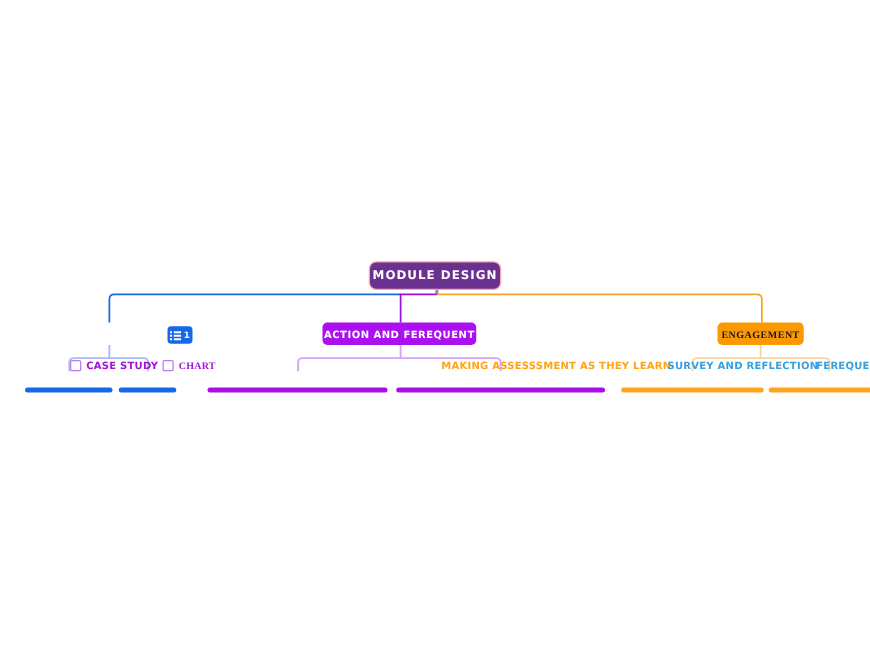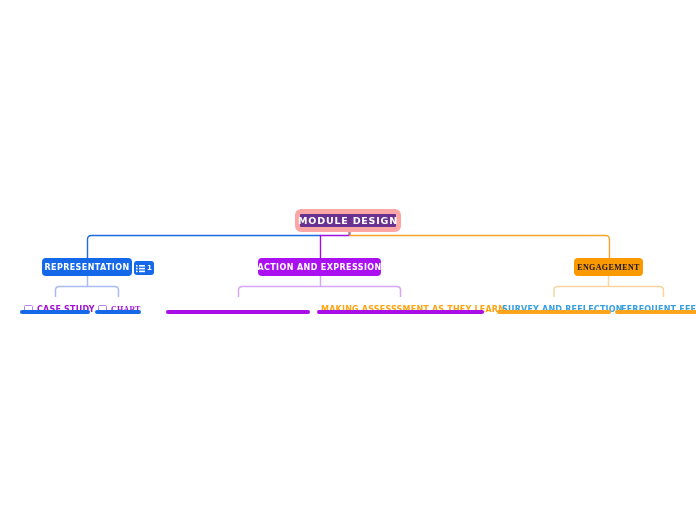--- a/index.html
+++ b/index.html
@@ -8,34 +8,34 @@
     overflow:hidden;font-family:"DejaVu Sans", sans-serif;
   }
   svg.connectors{position:absolute;left:0;top:0;pointer-events:none;}
   .node{
     position:absolute;display:flex;align-items:center;justify-content:center;
     font-weight:bold;box-sizing:border-box;cursor:pointer;white-space:nowrap;
   }
   .root-node{
     left:295px;top:209px;width:106px;height:23px;background:#6b3191;
     color:#ffffff;font-size:9.5px;letter-spacing:0.8px;border-radius:6px;
-    border:5px solid #fca5a5;
+    border:1px solid #fca5a5;
   }
   .branch-node{top:258px;height:18px;font-size:8px;letter-spacing:0.4px;color:#ffffff;border-radius:4px;}
   .branch-representation{left:42px;width:90px;background:#1569e8;}
   .branch-action{left:258px;width:123px;background:#ab10f0;}
   .branch-engagement{left:574px;width:69px;background:#fb9900;color:#16162e;font-family:Liberation Serif, serif;}
   .badge{
     position:absolute;left:134px;top:261px;width:20px;height:14px;
     background:#1569e8;border-radius:3px;color:#ffffff;font-size:7px;font-weight:bold;
     display:flex;align-items:center;justify-content:center;gap:2px;cursor:pointer;
   }
   .child{
-    position:absolute;top:304px;height:10px;display:flex;align-items:center;
-    font-size:8px;font-weight:bold;letter-spacing:0.2px;white-space:nowrap;cursor:pointer;
+    position:absolute;top:287px;height:10px;display:flex;align-items:center;
+    font-size:8px;font-weight:bold;letter-spacing:0.2px;white-space:nowrap;cursor:pointer;margin-left:32px;
   }
   .checkbox{
     width:7px;height:7px;border:1.2px solid #b77ef0;border-radius:1.5px;
     background:#ffffff;margin-right:4px;flex:0 0 auto;cursor:pointer;
   }
   .child-case-study{left:24px;color:#a315d6;}
   .child-chart{left:98px;color:#a315d6;font-family:Liberation Serif, serif;}
   .child-relating{left:171px;color:#f7c889;}
   .child-making{left:321px;color:#ffa415;}
   .child-survey{left:502px;color:#38a0e0;}
@@ -70,38 +70,35 @@
 
     <path d="M320.5 276 V286 M238.5 297 V290 Q238.5 286.5 242.5 286.5 H396.5 Q400.5 286.5 400.5 290 V297" stroke="#d5a6f4" stroke-width="1.5" fill="none"></path>
 
     <path d="M608.5 276 V286 M554 297 V290 Q554 286.5 558 286.5 H659.5 Q663.5 286.5 663.5 290 V297" stroke="#f9d49e" stroke-width="1.5" fill="none"></path>
   </svg>
 
   <div class="node root-node">
     <span>MODULE DESIGN</span>
   </div>
 
-  <div class="node branch-node branch-representation">
-    <span>REPRESENTATION</span>
-  </div>
 
   <div class="badge">
     <svg width="9" height="9" viewBox="0 0 9 9" aria-hidden="true">
       <rect x="0" y="1" width="1.6" height="1.6" fill="#ffffff"></rect>
       <rect x="3" y="1" width="6" height="1.6" fill="#ffffff"></rect>
       <rect x="0" y="3.8" width="1.6" height="1.6" fill="#ffffff"></rect>
       <rect x="3" y="3.8" width="6" height="1.6" fill="#ffffff"></rect>
       <rect x="0" y="6.6" width="1.6" height="1.6" fill="#ffffff"></rect>
       <rect x="3" y="6.6" width="6" height="1.6" fill="#ffffff"></rect>
     </svg>
     <span>1</span>
   </div>
 
   <div class="node branch-node branch-action">
-    <span>ACTION AND EXPRESSION</span>
+    <span>ACTION AND FEREQUENT</span>
   </div>
 
   <div class="node branch-node branch-engagement">
     <span>ENGAGEMENT</span>
   </div>
 
   <div class="child child-case-study">
     <span class="checkbox"></span>
     <span>CASE STUDY</span>
   </div>

